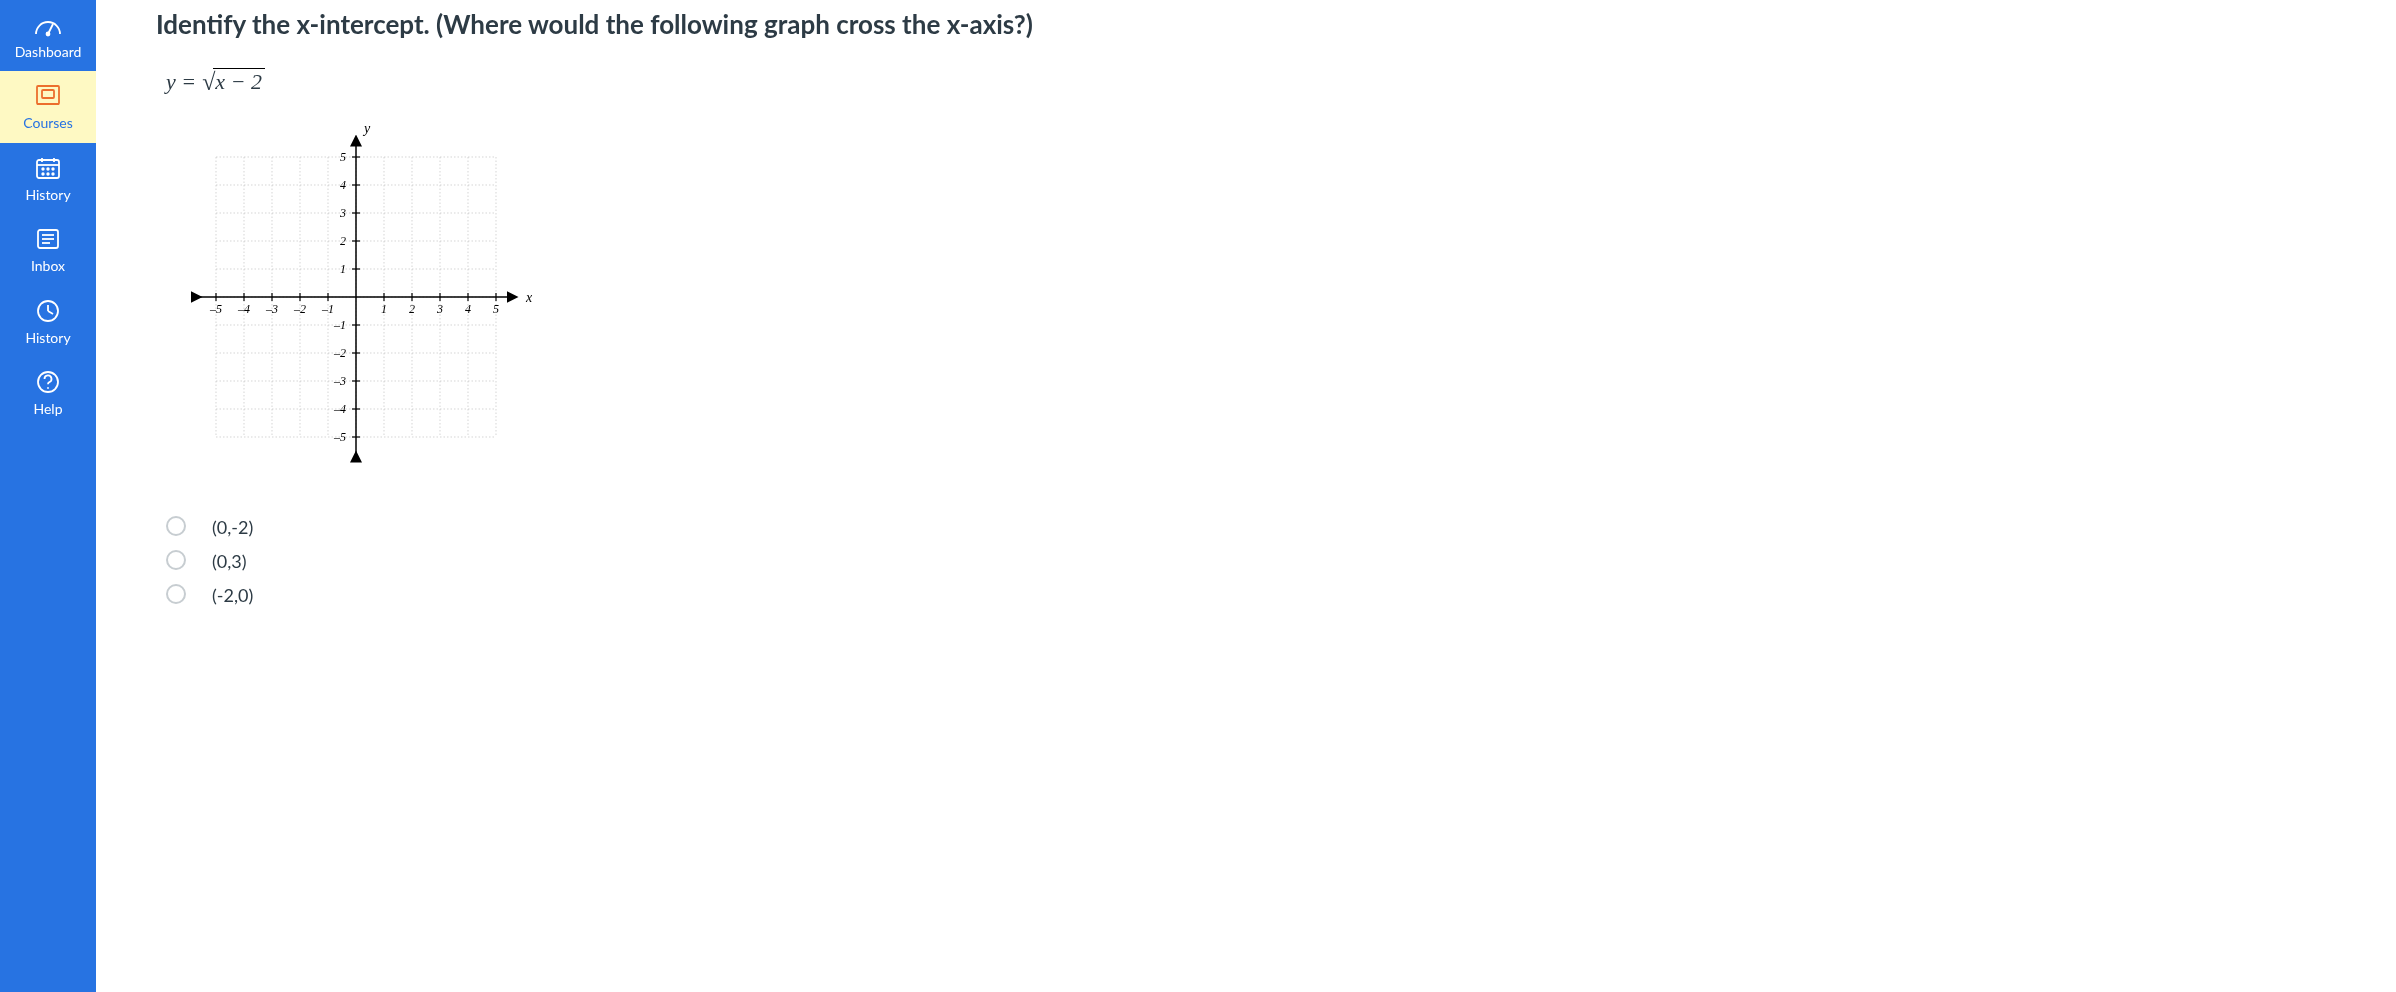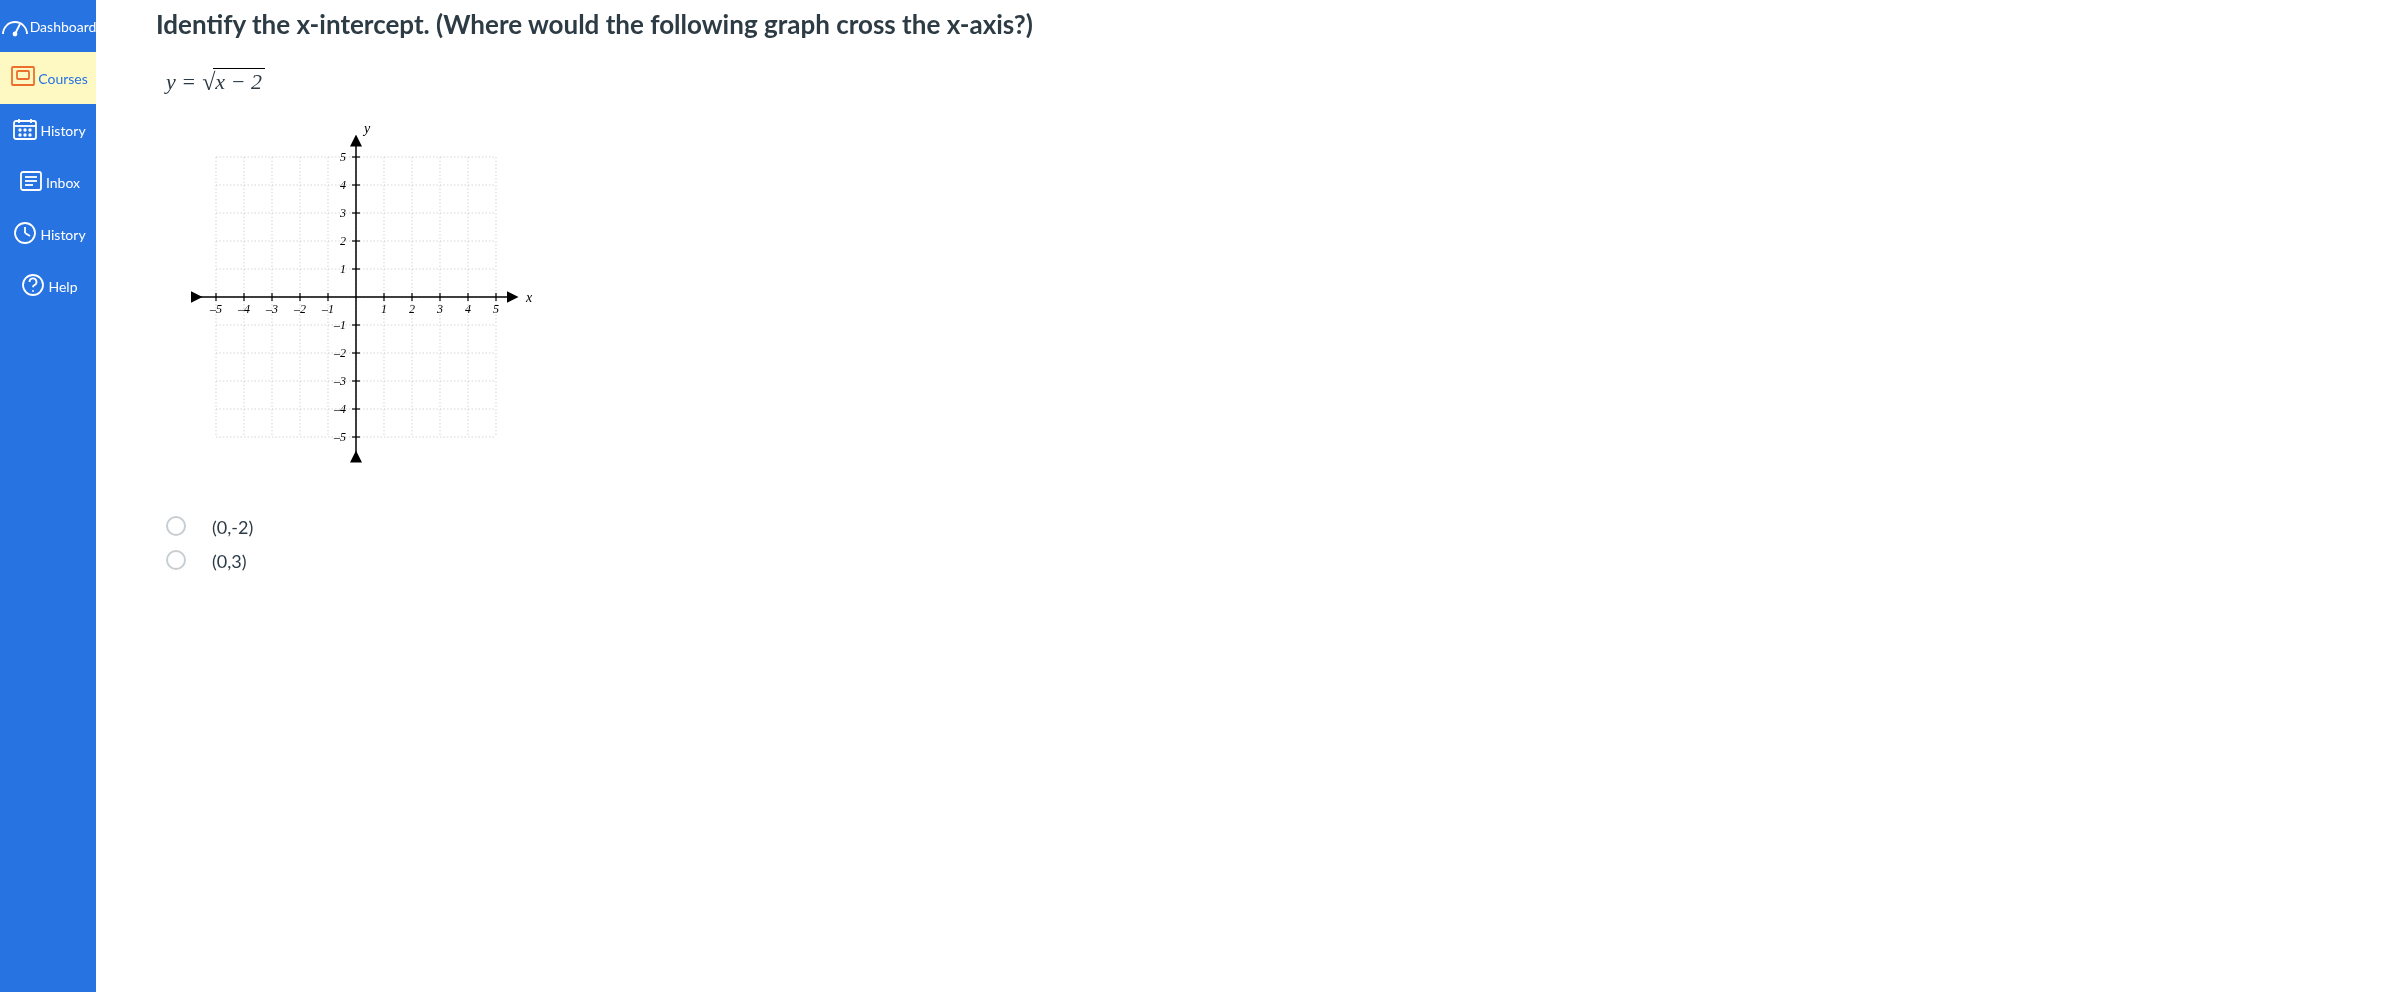--- a/index.html
+++ b/index.html
@@ -13,21 +13,21 @@
   .sidebar {
     width: 96px;
     background: #2773e2;
     display: flex;
     flex-direction: column;
     align-items: stretch;
     flex-shrink: 0;
   }
   .nav-item {
     display: flex;
-    flex-direction: row;
+    flex-direction: column;
     align-items: center;
     justify-content: center;
     padding: 10px 2px 12px 2px;
     color: #ffffff;
     cursor: pointer;
     text-decoration: none;
   }
   .nav-item.active {
     background: #fef9c3;
     color: #2773e2;
@@ -285,14 +285,18 @@
 
   <div class="answers">
     <label class="answer-row">
       <span class="radio-circle"></span>
       <span class="answer-text">(0,-2)</span>
     </label>
     <label class="answer-row">
       <span class="radio-circle"></span>
       <span class="answer-text">(0,3)</span>
     </label>
+    <label class="answer-row">
+      <span class="radio-circle"></span>
+      <span class="answer-text">(-2,0)</span>
+    </label>
   </div>
 </main>
 
 </body></html>

